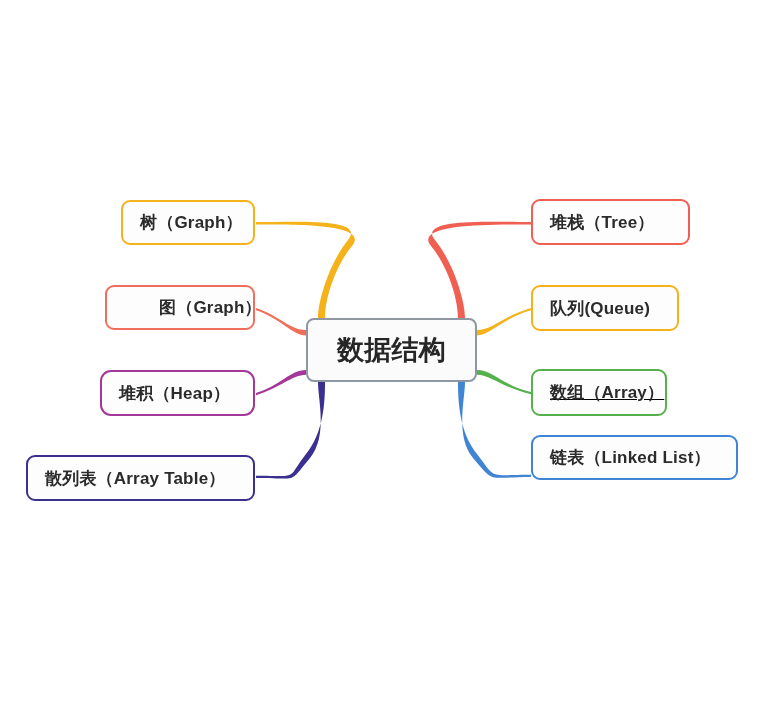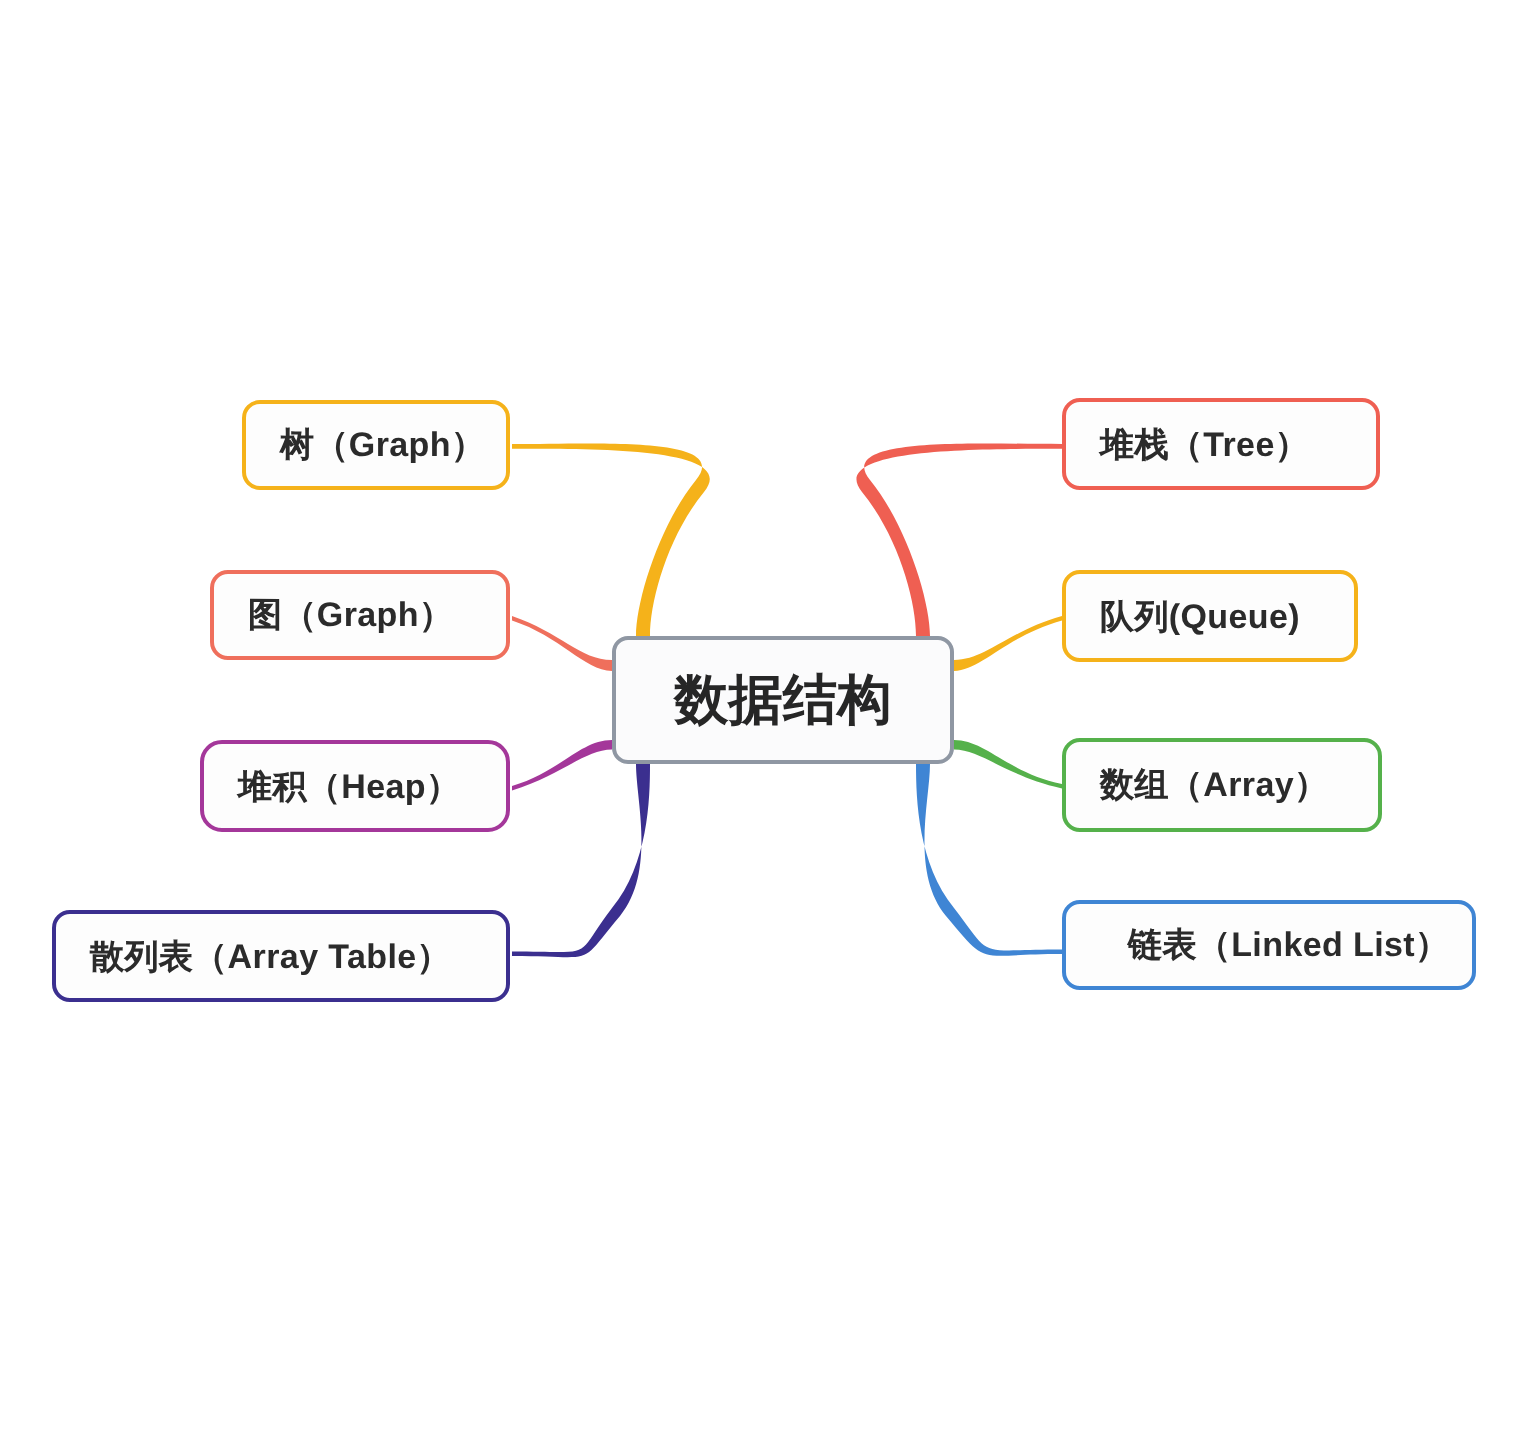--- a/index.html
+++ b/index.html
@@ -134,41 +134,41 @@
   </svg>
 
   <div class="node root" style="left:306px; top:318px; width:171px; height:64px;">
     <span class="node-label">数据结构</span>
   </div>
 
   <div class="node leaf" style="left:121px; top:200px; width:134px; height:45px; border-color:#f5b21a;">
     <span class="node-label pad-l">树（Graph）</span>
   </div>
 
-  <div class="node leaf" style="left:105px; top:285px; width:150px; height:45px; border-color:#ef6f5c;">
+  <div class="node leaf" style="left:105px; top:285px; width:150px; height:45px; border-color:#ef6f5c;padding-left:35px;">
     <span class="node-label pad-l">图（Graph）</span>
   </div>
 
   <div class="node leaf" style="left:100px; top:370px; width:155px; height:46px; border-color:#a4379a;border-radius:11px;">
     <span class="node-label pad-l">堆积（Heap）</span>
   </div>
 
   <div class="node leaf" style="left:26px; top:455px; width:229px; height:46px; border-color:#3b2f8f;">
     <span class="node-label pad-l">散列表（Array Table）</span>
   </div>
 
   <div class="node leaf" style="left:531px; top:199px; width:159px; height:46px; border-color:#ef5f52;">
     <span class="node-label pad-l">堆栈（Tree）</span>
   </div>
 
   <div class="node leaf" style="left:531px; top:285px; width:148px; height:46px; border-color:#f5b21a;">
     <span class="node-label pad-l">队列(Queue)</span>
   </div>
 
-  <div class="node leaf" style="left:531px; top:369px; width:160px; height:47px; border-color:#55b14b;">
+  <div class="node leaf" style="left:531px; top:369px; width:136px; height:47px; border-color:#55b14b;text-decoration:underline;">
     <span class="node-label pad-l">数组（Array）</span>
   </div>
 
-  <div class="node leaf" style="left:531px; top:450px; width:207px; height:45px; border-color:#3f85d4;padding-left:14px;">
+  <div class="node leaf" style="left:531px; top:435px; width:207px; height:45px; border-color:#3f85d4;">
     <span class="node-label pad-l">链表（Linked List）</span>
   </div>
 
 </div>
 
 </body></html>

